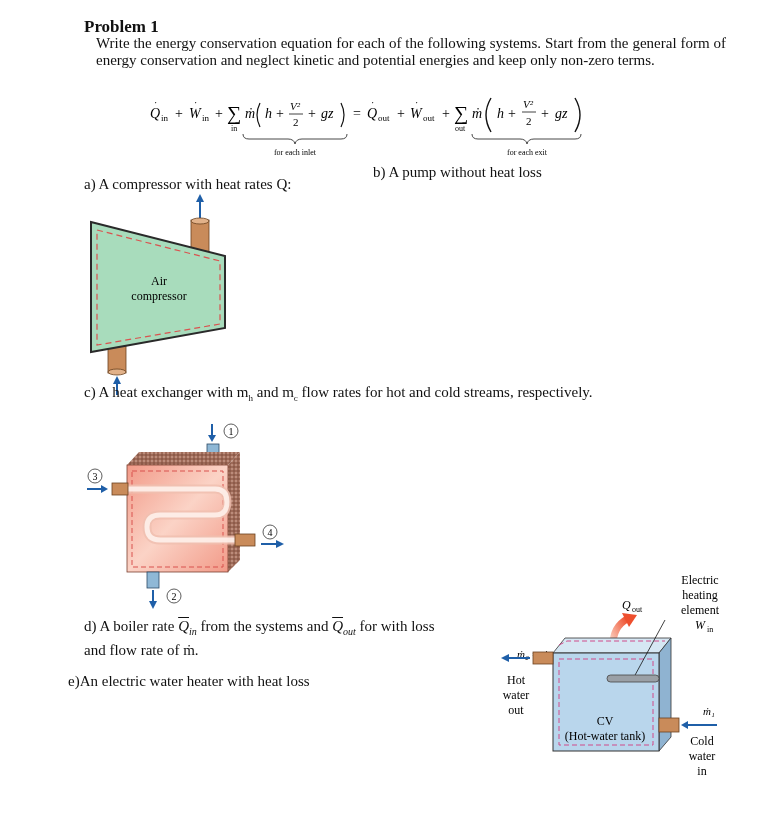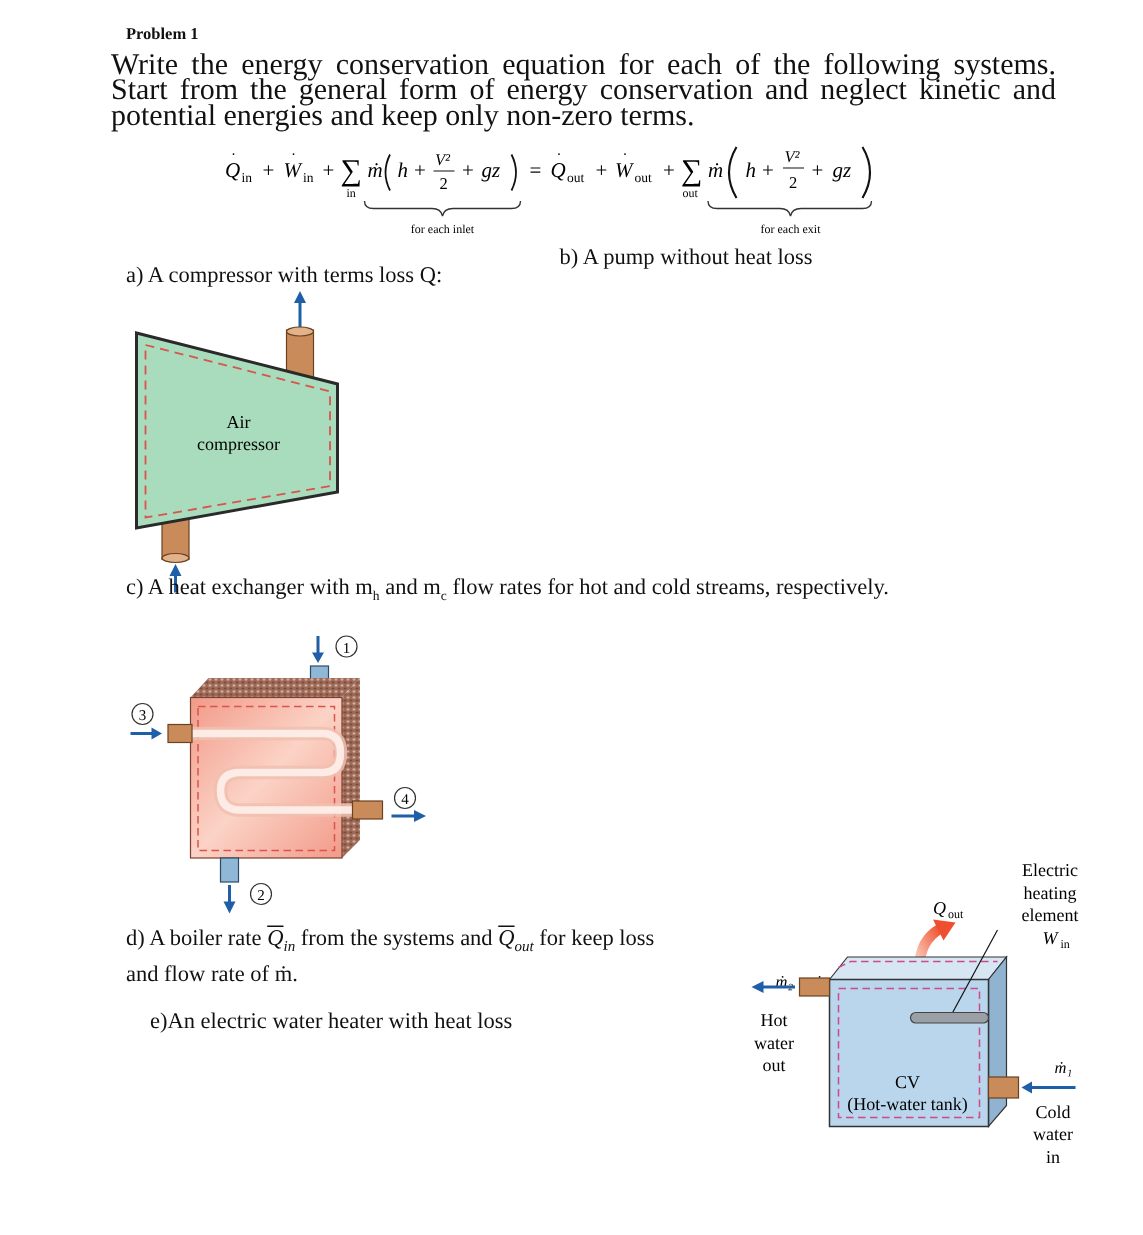--- a/index.html
+++ b/index.html
@@ -1,20 +1,20 @@
 <!DOCTYPE html>
 <html><head>
   <meta charset="utf-8">
   <style>
     html, body { margin: 0; padding: 0; background: #ffffff; }
     body { width: 762px; height: 823px; position: relative; overflow: hidden;
       font-family: "Liberation Serif", "DejaVu Serif", serif; color: #111; }
     .abs { position: absolute; }
-    .title { left: 84px; top: 17px; font-weight: bold; font-size: 11px; }
-    .intro { left: 74px; top: 35px; width: 630px; font-size: 20px; line-height: 17px; text-align: justify; }
+    .title { left: 84px; top: 17px; font-weight: bold; font-size: 17px; }
+    .intro { left: 96px; top: 35px; width: 630px; font-size: 15px; line-height: 17px; text-align: justify; }
     .eq { left: 145px; top: 88px; width: 500px; height: 72px; }
     .caption { font-size: 15px; }
     svg text { font-family: "Liberation Serif", serif; }
   </style>
 </head>
 <body>
 
 <div class="abs title">Problem 1</div>
 <div class="abs intro">Write the energy conservation equation for each of the following systems. Start from the general form of energy conservation and neglect kinetic and potential energies and keep only non-zero terms.</div>
 
@@ -62,21 +62,21 @@
     <text x="410" y="30">gz</text>
     <path d="M430 10 Q440 27 430 44" stroke="#111" fill="none" stroke-width="1.4"></path>
   </g>
 
   <path d="M98 46 Q98 51 104 51 L143 51 Q149 51 150 56 Q151 51 157 51 L196 51 Q202 51 202 46" stroke="#333" fill="none" stroke-width="0.9"></path>
   <path d="M327 46 Q327 51 333 51 L375 51 Q381 51 382 56 Q383 51 389 51 L430 51 Q436 51 436 46" stroke="#333" fill="none" stroke-width="0.9"></path>
   <text x="150" y="67" font-size="8" text-anchor="middle">for each inlet</text>
   <text x="382" y="67" font-size="8" text-anchor="middle">for each exit</text>
 </svg>
 
-<div class="abs caption" style="left:84px; top:176px;">a) A compressor with terms loss Q:</div>
+<div class="abs caption" style="left:84px; top:176px;">a) A compressor with heat rates Q:</div>
 <div class="abs caption" style="left:373px; top:164px;">b) A pump without heat loss</div>
 
 <svg class="abs" style="left:75px; top:190px;" width="170" height="210" viewBox="0 0 170 210">
 
   <line x1="125" y1="28" x2="125" y2="10" stroke="#1f5fa8" stroke-width="2"></line>
   <polygon points="121,12 125,4 129,12" fill="#1f5fa8"></polygon>
 
   <rect x="116" y="30" width="18" height="35" fill="#c98b5a" stroke="#6b4220" stroke-width="0.8"></rect>
   <ellipse cx="125" cy="31" rx="9" ry="3" fill="#e2b28a" stroke="#6b4220" stroke-width="0.8"></ellipse>
 
@@ -138,25 +138,25 @@
   <polygon points="201,120 209,124 201,128" fill="#1f5fa8"></polygon>
 
   <rect x="72" y="152" width="12" height="16" fill="#8fb8d6" stroke="#2d4b66" stroke-width="0.8"></rect>
   <line x1="78" y1="170" x2="78" y2="184" stroke="#1f5fa8" stroke-width="2"></line>
   <polygon points="74,181 78,189 82,181" fill="#1f5fa8"></polygon>
   <circle cx="99" cy="176" r="7" fill="#fff" stroke="#333" stroke-width="0.8"></circle>
   <text x="99" y="180" font-size="10" text-anchor="middle">2</text>
 </svg>
 
 <div class="abs caption" style="left:84px; top:617px; line-height:19px;">
-  <span>d) A boiler rate </span><i><span style="text-decoration:overline">Q</span><sub style="font-size:10px">in</sub></i><span> from the systems and </span><i><span style="text-decoration:overline">Q</span><sub style="font-size:10px">out</sub></i><span> for keep loss</span><br>
+  <span>d) A boiler rate </span><i><span style="text-decoration:overline">Q</span><sub style="font-size:10px">in</sub></i><span> from the systems and </span><i><span style="text-decoration:overline">Q</span><sub style="font-size:10px">out</sub></i><span> for with loss</span><br>
   <span>and flow rate of ṁ.</span>
 </div>
 
-<div class="abs caption" style="left:100px; top:673px;text-align:center;">e)An electric water heater with heat loss</div>
+<div class="abs caption" style="left:68px; top:673px;text-align:center;">e)An electric water heater with heat loss</div>
 
 <svg class="abs" style="left:495px; top:565px;" width="240" height="235" viewBox="0 0 240 235">
   <defs>
     <linearGradient id="heat" x1="0" y1="1" x2="1" y2="0">
       <stop offset="0" stop-color="#fbd0c0"></stop>
       <stop offset="1" stop-color="#ee4f2e"></stop>
     </linearGradient>
   </defs>
 
   <text x="205" y="19" font-size="12" text-anchor="middle">Electric</text>

